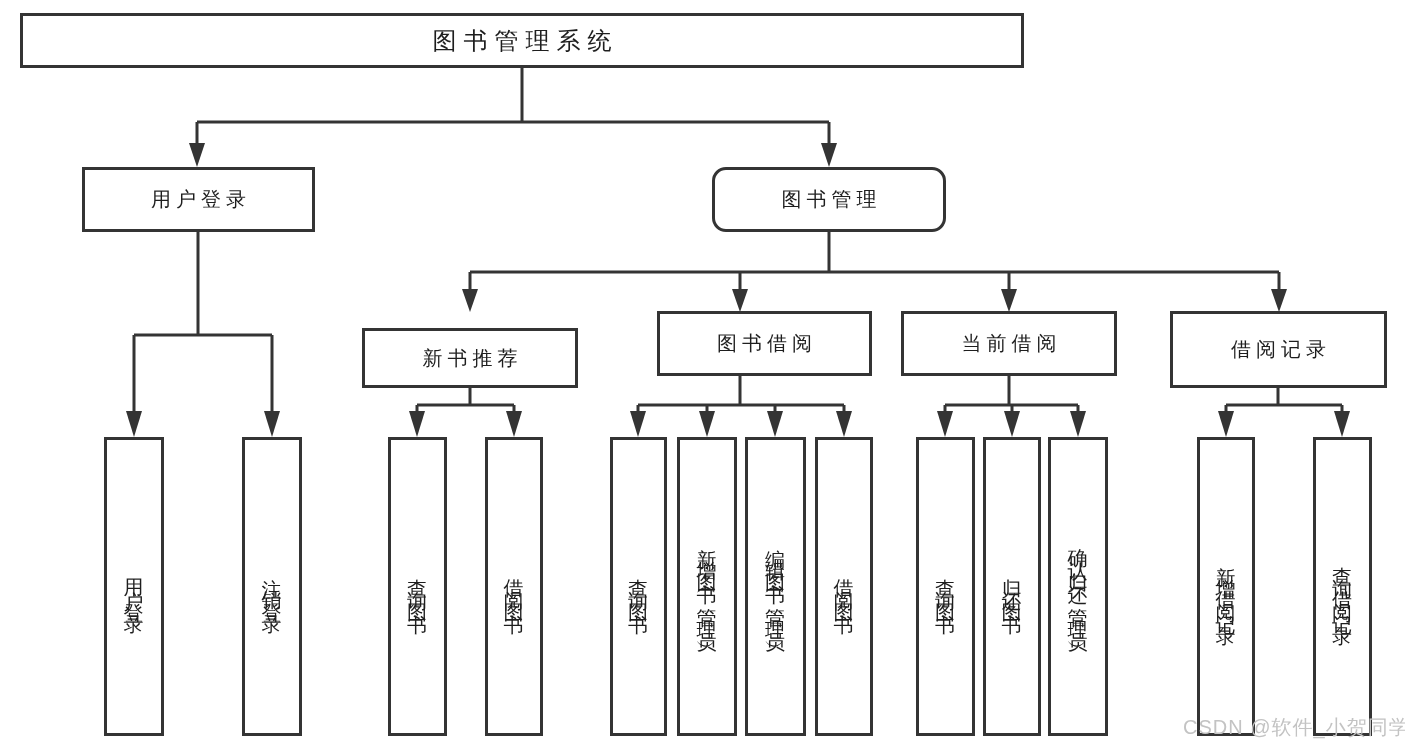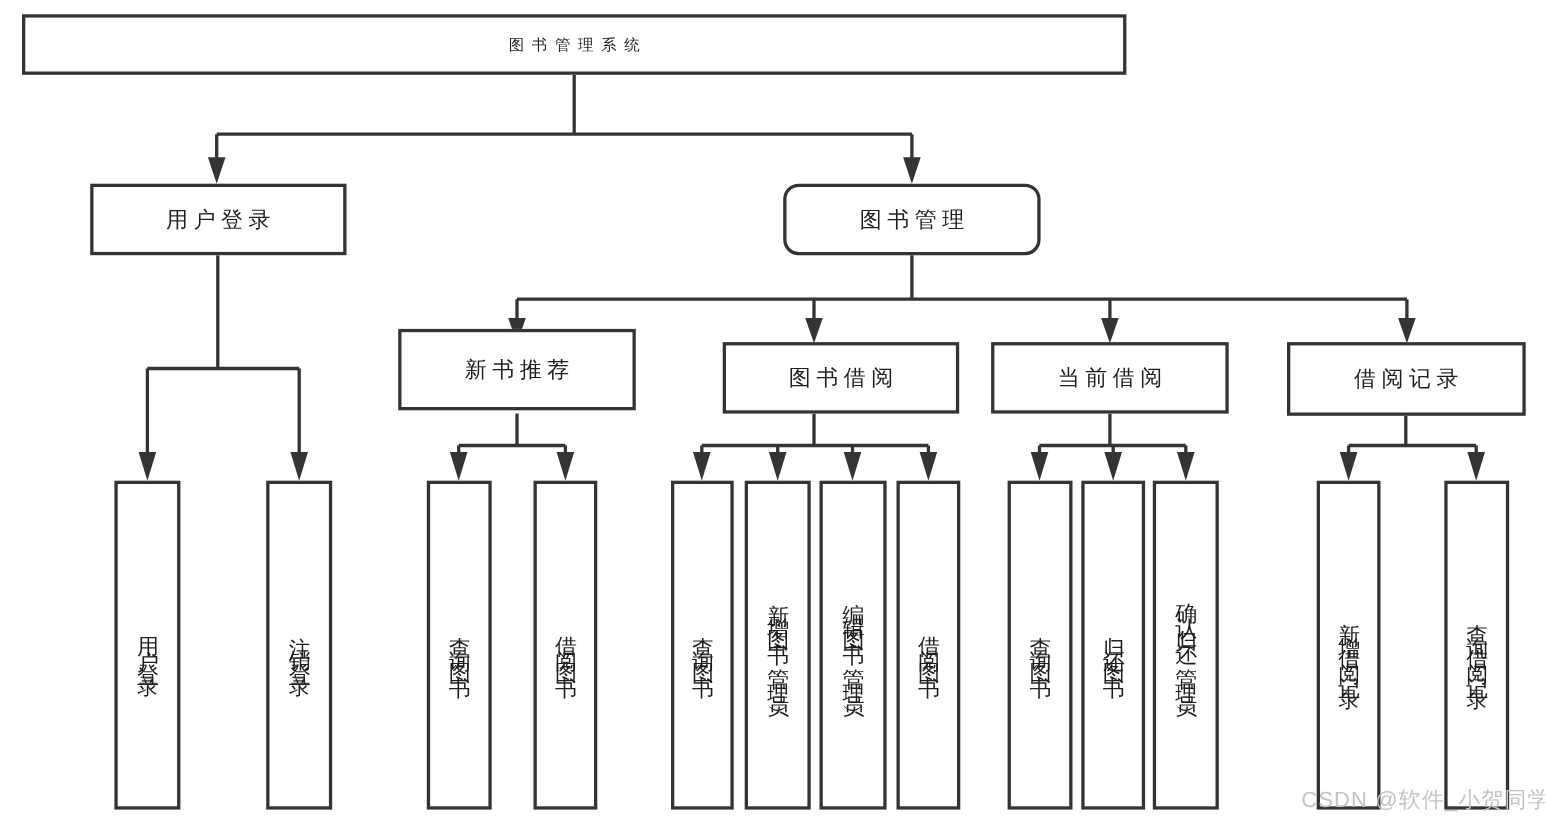--- a/index.html
+++ b/index.html
@@ -42,21 +42,21 @@
     color: #1e1e1e;
     overflow: hidden;
   }
   .hbox .label {
     font-size: 20px;
     letter-spacing: 5px;
     white-space: nowrap;
     text-indent: 5px; 
   }
   .hbox.root .label {
-    font-size: 14px;
+    font-size: 24px;
     letter-spacing: 7px;
     text-indent: 7px;
   }
   .vbox .vlabel {
     writing-mode: vertical-rl;
     text-orientation: mixed;
     font-size: 20px;
     letter-spacing: 12px;
     line-height: 1;
     white-space: nowrap;
@@ -124,30 +124,30 @@
     <span class="label">图书管理系统</span>
   </div>
 
   <div class="box hbox" style="left:82px;top:167px;width:233px;height:65px;">
     <span class="label">用户登录</span>
   </div>
   <div class="box hbox" style="left:712px;top:167px;width:234px;height:65px;border-radius:14px;">
     <span class="label">图书管理</span>
   </div>
 
-  <div class="box hbox" style="left:362px;top:299px;width:216px;height:74px;">
+  <div class="box hbox" style="left:362px;top:328px;width:216px;height:60px;">
     <span class="label">新书推荐</span>
   </div>
   <div class="box hbox" style="left:657px;top:311px;width:215px;height:65px;">
     <span class="label">图书借阅</span>
   </div>
   <div class="box hbox" style="left:901px;top:311px;width:216px;height:65px;">
     <span class="label">当前借阅</span>
   </div>
-  <div class="box hbox" style="left:1170px;top:311px;width:217px;height:67px;">
+  <div class="box hbox" style="left:1170px;top:311px;width:217px;height:77px;">
     <span class="label">借阅记录</span>
   </div>
 
   <div class="box vbox" style="left:104px;top:437px;width:60px;height:299px;">
     <span class="vlabel">用户登录</span>
   </div>
   <div class="box vbox" style="left:242px;top:437px;width:60px;height:299px;">
     <span class="vlabel">注销登录</span>
   </div>
 

